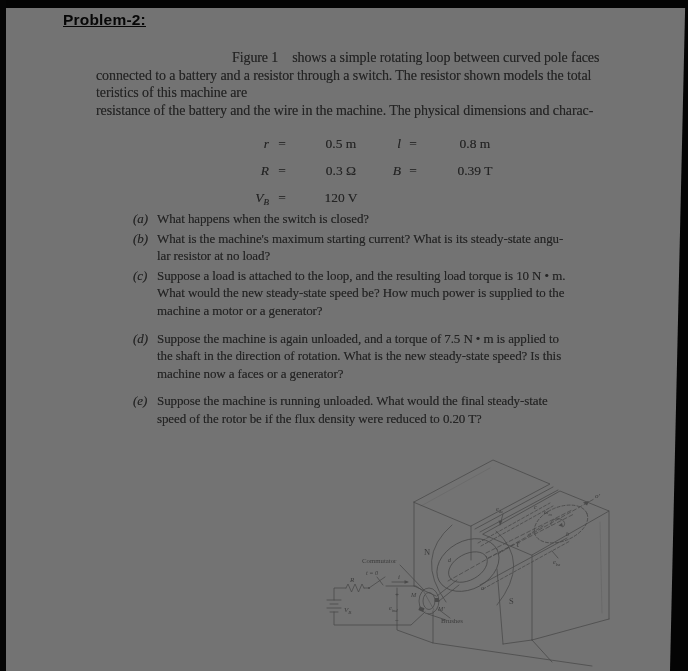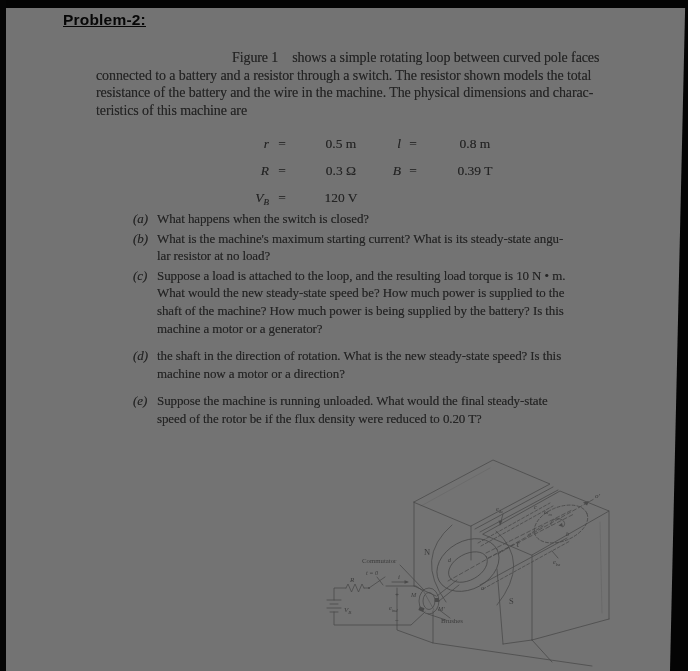--- a/index.html
+++ b/index.html
@@ -38,22 +38,22 @@
 <div class="page">
   <div class="bar-top"></div>
   <div class="bar-left"></div>
   <div class="bar-right"></div>
 
   <div class="title">Problem-2:</div>
 
   <div class="para">
     <div class="p-line indent">Figure 1 shows a simple rotating loop between curved pole faces</div>
     <div class="p-line">connected to a battery and a resistor through a switch. The resistor shown models the total</div>
+    <div class="p-line">teristics of this machine are</div>
     <div class="p-line">resistance of the battery and the wire in the machine. The physical dimensions and charac-</div>
-    <div class="p-line">teristics of this machine are</div>
   </div>
 
   <div class="params">
     <div class="p-row">
       <span class="pv"><span>r</span><span class="sub"></span></span>
       <span class="peq">=</span>
       <span class="pval">0.5 m</span>
       <span class="pv"><span>l</span><span class="sub"></span></span>
       <span class="peq">=</span>
       <span class="pval">0.8 m</span>
@@ -83,27 +83,27 @@
     </div>
     <div class="q-item">
       <span class="q-label">(b)</span>
       <div class="q-line">What is the machine's maximum starting current? What is its steady-state angu-</div>
       <div class="q-line">lar resistor at no load?</div>
     </div>
     <div class="q-item">
       <span class="q-label">(c)</span>
       <div class="q-line">Suppose a load is attached to the loop, and the resulting load torque is 10 N • m.</div>
       <div class="q-line">What would the new steady-state speed be? How much power is supplied to the</div>
-      <div class="q-line">shaft of the machine? How much power is being supplied by the battery? Is this</div>
       <div class="q-line">machine a motor or a generator?</div>
     </div>
     <div class="q-item gap">
       <span class="q-label">(d)</span>
+      <div class="q-line">Suppose the machine is again unloaded, and a torque of 7.5 N • m is applied to</div>
       <div class="q-line">the shaft in the direction of rotation. What is the new steady-state speed? Is this</div>
-      <div class="q-line">machine now a motor or a direction?</div>
+      <div class="q-line">machine now a faces or a generator?</div>
     </div>
     <div class="q-item gap">
       <span class="q-label">(e)</span>
       <div class="q-line">Suppose the machine is running unloaded. What would the final steady-state</div>
       <div class="q-line">speed of the rotor be if the flux density were reduced to 0.20 T?</div>
     </div>
   </div>
 
   <div class="figure">
     <svg viewBox="0 0 400 220" width="400" height="220">

